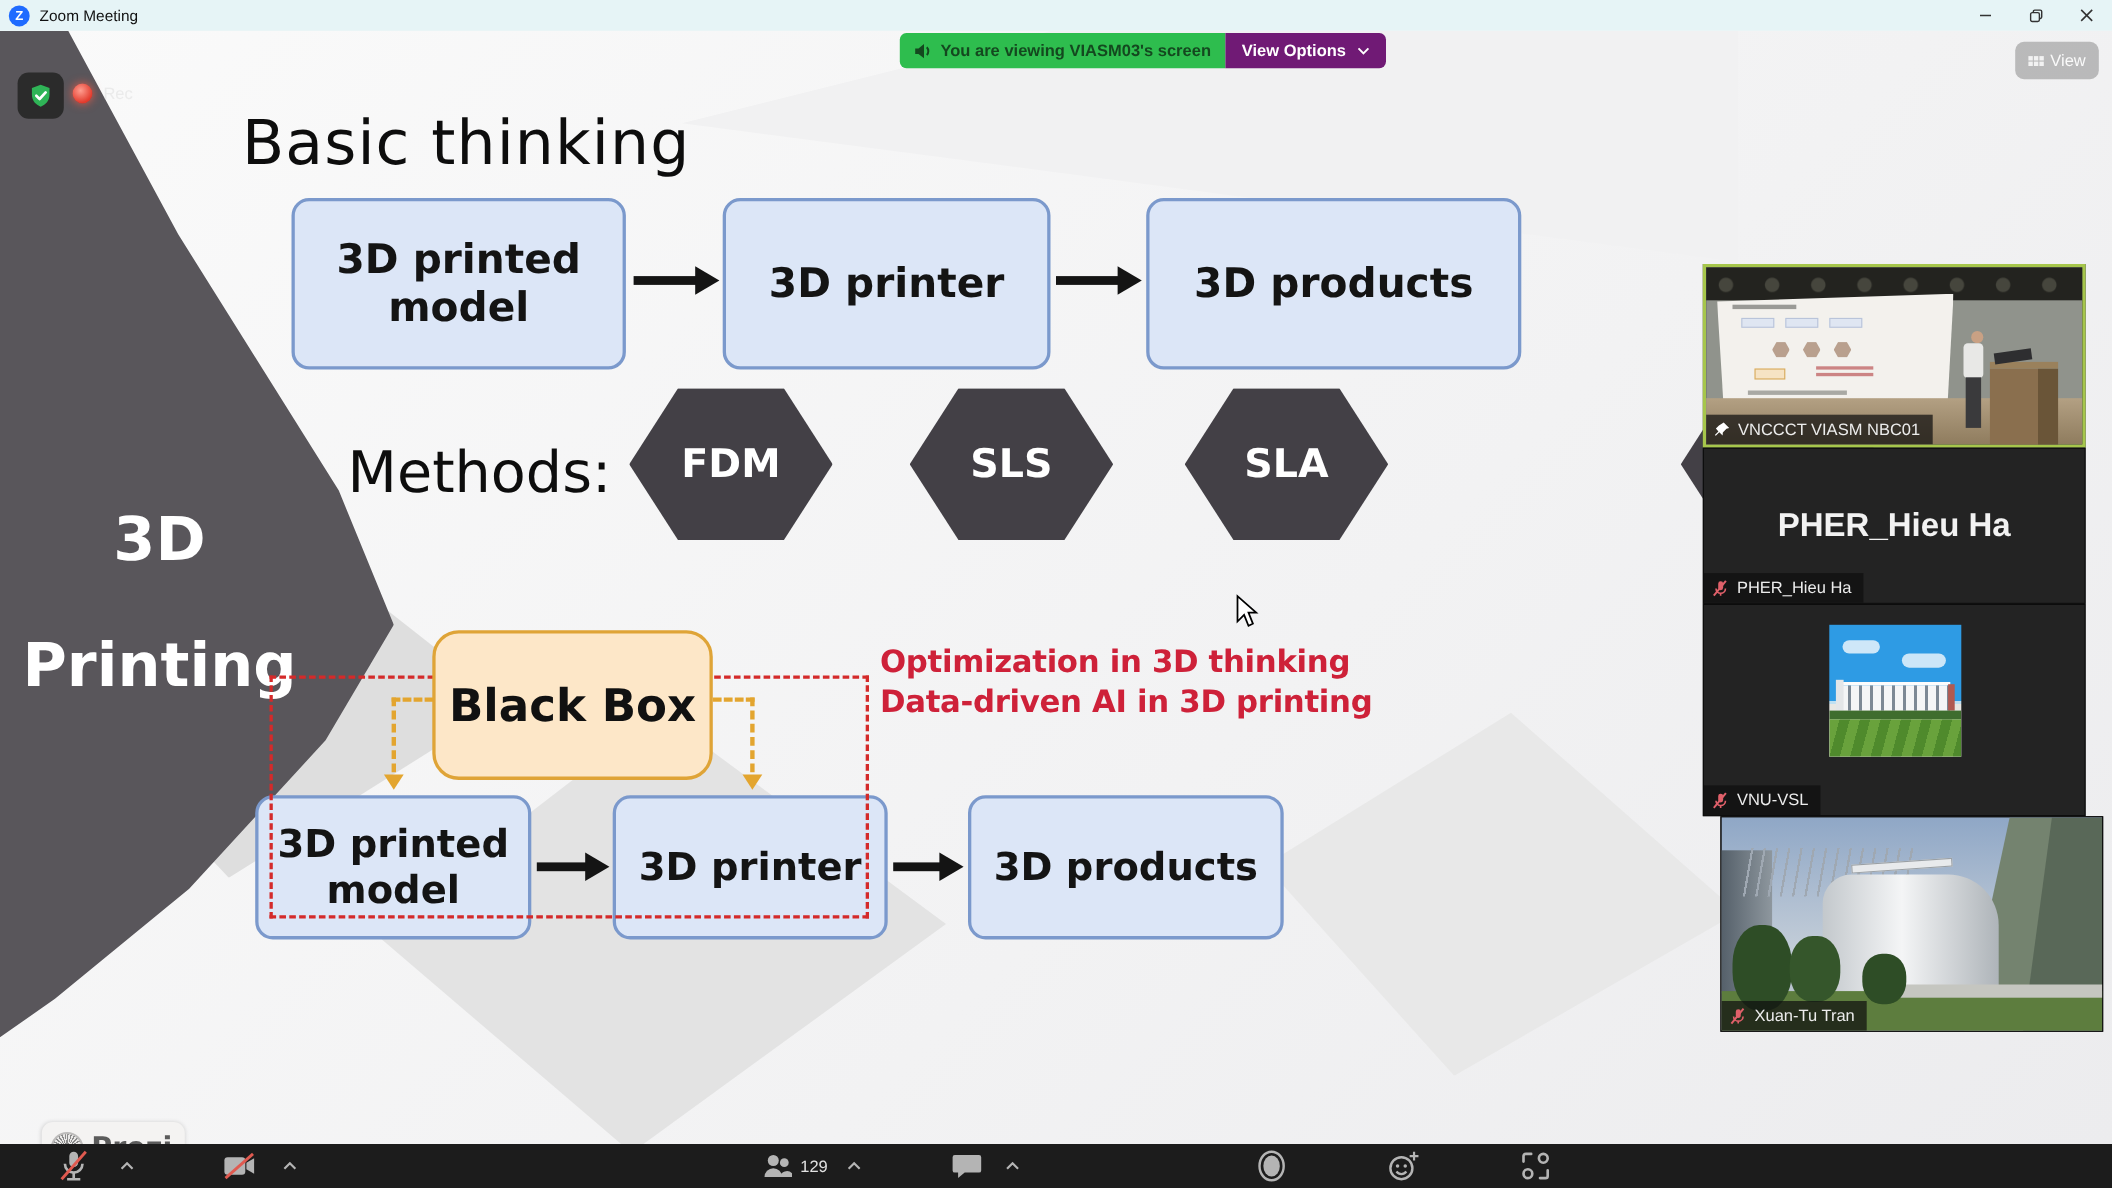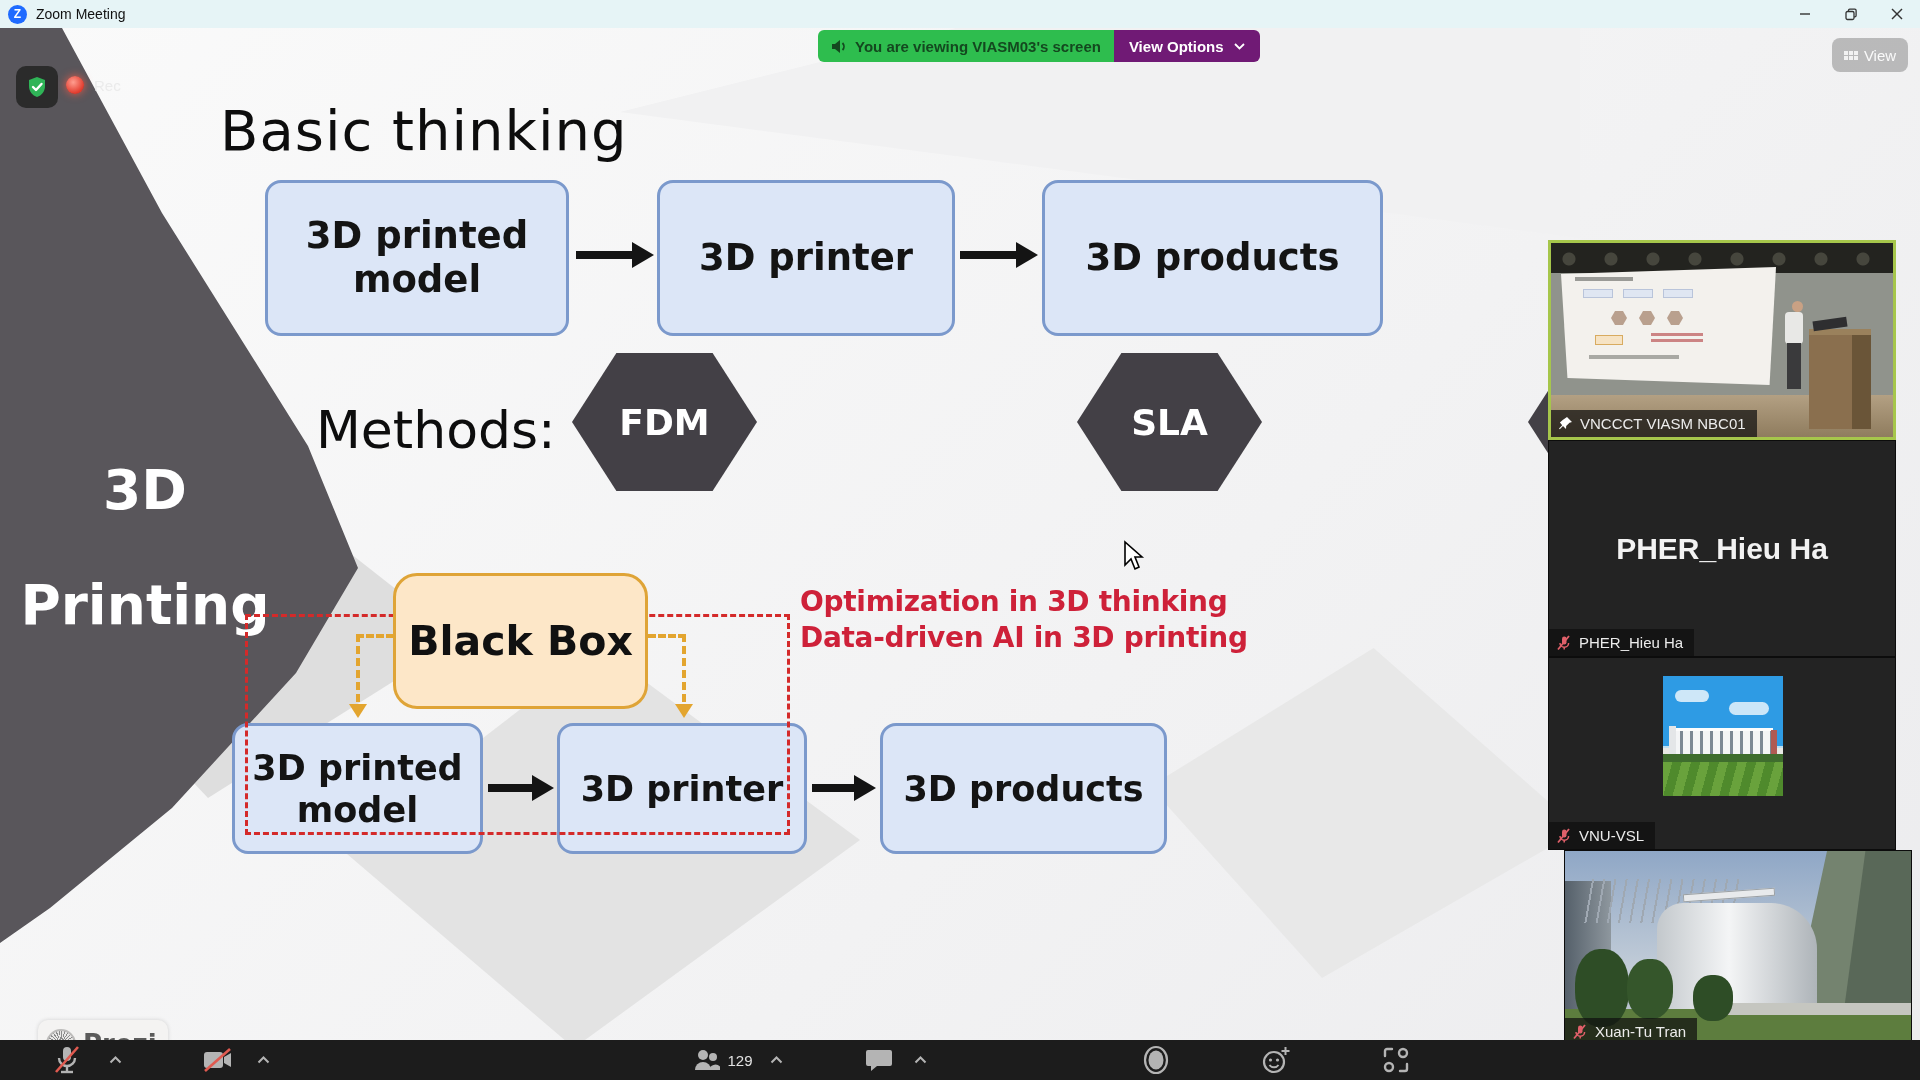--- a/index.html
+++ b/index.html
@@ -135,20 +135,23 @@
     </div>
   <div class="arrow" style="left:960px;top:223px;width:58px;"></div>
   <div class="fbox top" style="left:1042px;top:152px;width:341px;height:156px;">
       <span>3D products</span>
     </div>
 
   <div class="methods">Methods:</div>
   <div class="hex" style="left:572px;top:325px;">
       <span>FDM</span>
     </div>
+  <div class="hex" style="left:827px;top:325px;">
+      <span>SLS</span>
+    </div>
   <div class="hex" style="left:1077px;top:325px;">
       <span>SLA</span>
     </div>
   <div class="hex" style="left:1528px;top:325px;"></div>
 
   <div class="redbox"></div>
   <div class="blackbox">
       <span>Black Box</span>
     </div>
   <div class="dashh" style="left:356px;top:606px;width:38px;"></div>
@@ -210,21 +213,21 @@
       <i></i>
       <i></i>
       <i></i>
       <i></i>
     </span>
   <span>View</span>
 </div>
 
 <div class="panel">
 
-  <div class="tile active" style="height:200px;">
+  <div class="tile active" style="height:167px;">
     <div class="room">
       <div class="ceil"></div>
       <div class="screen">
         <div class="m" style="left:14px;top:10px;width:58px;height:4px;background:#9a9a96;"></div>
         <div class="m" style="left:22px;top:22px;width:30px;height:9px;background:#dfe6f2;border:1px solid #b9c4da;"></div>
         <div class="m" style="left:62px;top:22px;width:30px;height:9px;background:#dfe6f2;border:1px solid #b9c4da;"></div>
         <div class="m" style="left:102px;top:22px;width:30px;height:9px;background:#dfe6f2;border:1px solid #b9c4da;"></div>
         <div class="m" style="left:50px;top:44px;width:16px;height:14px;background:#b9a08e;clip-path:polygon(25% 0,75% 0,100% 50%,75% 100%,25% 100%,0 50%);"></div>
         <div class="m" style="left:78px;top:44px;width:16px;height:14px;background:#b9a08e;clip-path:polygon(25% 0,75% 0,100% 50%,75% 100%,25% 100%,0 50%);"></div>
         <div class="m" style="left:106px;top:44px;width:16px;height:14px;background:#b9a08e;clip-path:polygon(25% 0,75% 0,100% 50%,75% 100%,25% 100%,0 50%);"></div>
@@ -243,21 +246,21 @@
       <div class="m" style="left:262px;top:76px;width:34px;height:10px;background:#2e2e30;transform:rotate(-8deg);"></div>
     </div>
     <div class="vlabel">
       <svg width="15" height="15" viewBox="0 0 15 15">
           <path d="M9 1 L14 6 L11.5 6.8 L8.2 10.1 L8 13 L5 10 L1.8 13.2 L1 12.4 L4.2 9.2 L1.9 6.5 L4.7 3.9 Z" fill="#fff"></path>
         </svg>
       <span>VNCCCT VIASM NBC01</span>
     </div>
   </div>
 
-  <div class="tile" style="height:217px;">
+  <div class="tile" style="height:142px;">
     <div class="centername">PHER_Hieu Ha</div>
     <div class="vlabel">
       <svg width="16" height="16" viewBox="0 0 16 16">
           <rect x="6" y="1.5" width="4.5" height="8" rx="2.2" fill="#e0606a"></rect>
           <path d="M4 8 a4.3 4.3 0 0 0 8.6 0" stroke="#e0606a" stroke-width="1.5" fill="none"></path>
           <line x1="8.2" y1="12.3" x2="8.2" y2="14.5" stroke="#e0606a" stroke-width="1.5"></line>
           <line x1="2" y1="14.5" x2="13" y2="1" stroke="#e0606a" stroke-width="1.8"></line>
         </svg>
       <span>PHER_Hieu Ha</span>
     </div>

